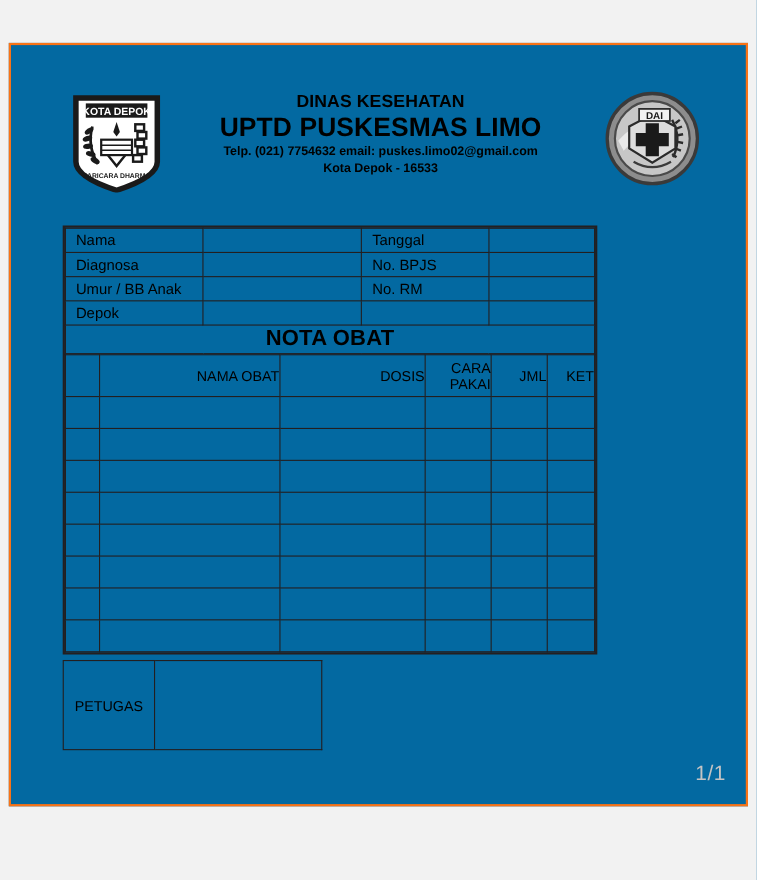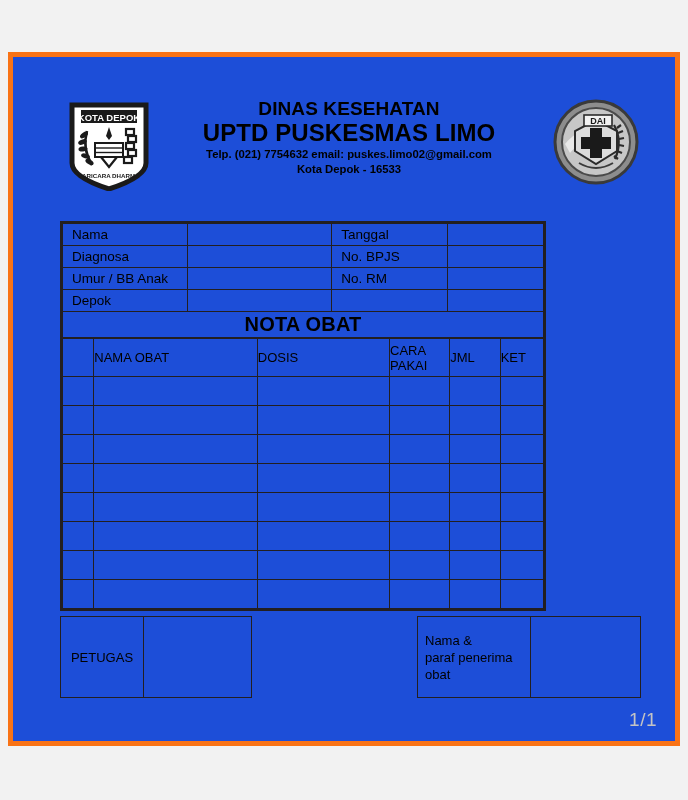--- a/index.html
+++ b/index.html
@@ -12,25 +12,25 @@
     background: #f2f2f2;
     font-family: "Liberation Sans", sans-serif;
     overflow: hidden;
     position: relative;
   }
 
   
   #page-sheet {
     position: absolute;
     left: 8px;
-    top: 52px;
+    top: 39px;
     width: 672px;
     height: 694px;
-    background: #1d4ed8;
-    border: 5px solid #f97316;
+    background: #0369a1;
+    border: 2px solid #f97316;
     box-sizing: border-box;
   }
 
   
   .header-band {
     position: absolute;
     left: 0;
     top: 0;
     width: 100%;
     height: 150px;
@@ -65,21 +65,21 @@
     text-align: center;
     color: #000;
   }
   .title-1 {
     font-size: 15.5px;
     font-weight: bold;
     letter-spacing: 0.1px;
     line-height: 19px;
   }
   .title-2 {
-    font-size: 19px;
+    font-size: 16px;
     font-weight: bold;
     letter-spacing: 0.1px;
     line-height: 23px;
   }
   .title-3 {
     font-size: 24px;
     font-weight: bold;
     letter-spacing: 0.1px;
     line-height: 25px;
   }
@@ -121,33 +121,33 @@
   .nota-bar {
     height: 25px;
     text-align: center;
     font-size: 20px;
     font-weight: bold !important;
     letter-spacing: 0.2px;
     color: #000;
   }
   .col-head {
     height: 37px;
-    text-align: left;
+    text-align: right;
     font-size: 13px;
     color: #000;
     line-height: 15px;
   }
   .data-row td { height: 28px; }
 
   
   .sig-left {
     position: absolute;
     left: 47px;
     top: 559px;
-    width: 192px;
+    width: 236px;
     height: 82px;
     display: flex;
   }
   .sig-right {
     position: absolute;
     left: 404px;
     top: 559px;
     width: 224px;
     height: 82px;
     display: flex;
@@ -385,26 +385,16 @@
         </tr>
       </tbody>
     </table>
   </div>
 
   <div class="sig-left">
     <div class="sig-box sig-label-l">PETUGAS</div>
     <div class="sig-box sig-fill-l"></div>
   </div>
 
-  <div class="sig-right">
-    <div class="sig-box sig-label-r">
-      <div>
-        <span>Nama &amp;</span><br>
-        <span>paraf penerima</span><br>
-        <span>obat</span>
-      </div>
-    </div>
-    <div class="sig-box sig-fill-r"></div>
-  </div>
 
   <div class="page-counter">1/1</div>
 
 </div>
 
 </body></html>

